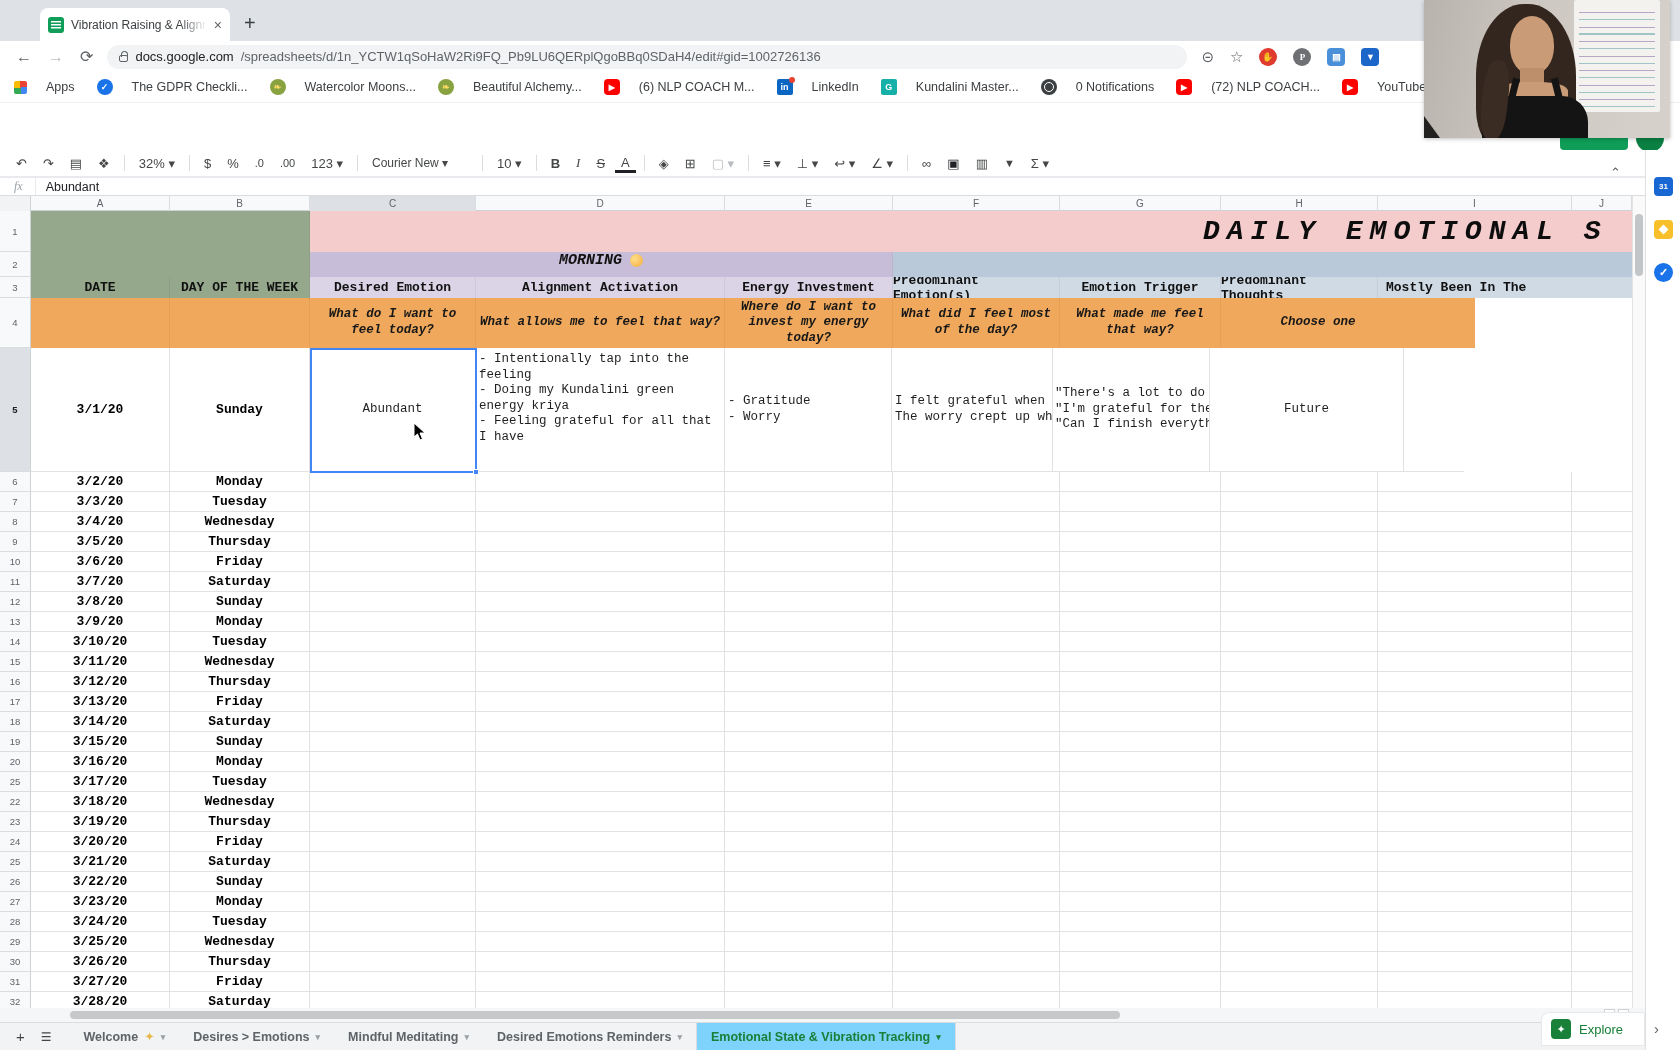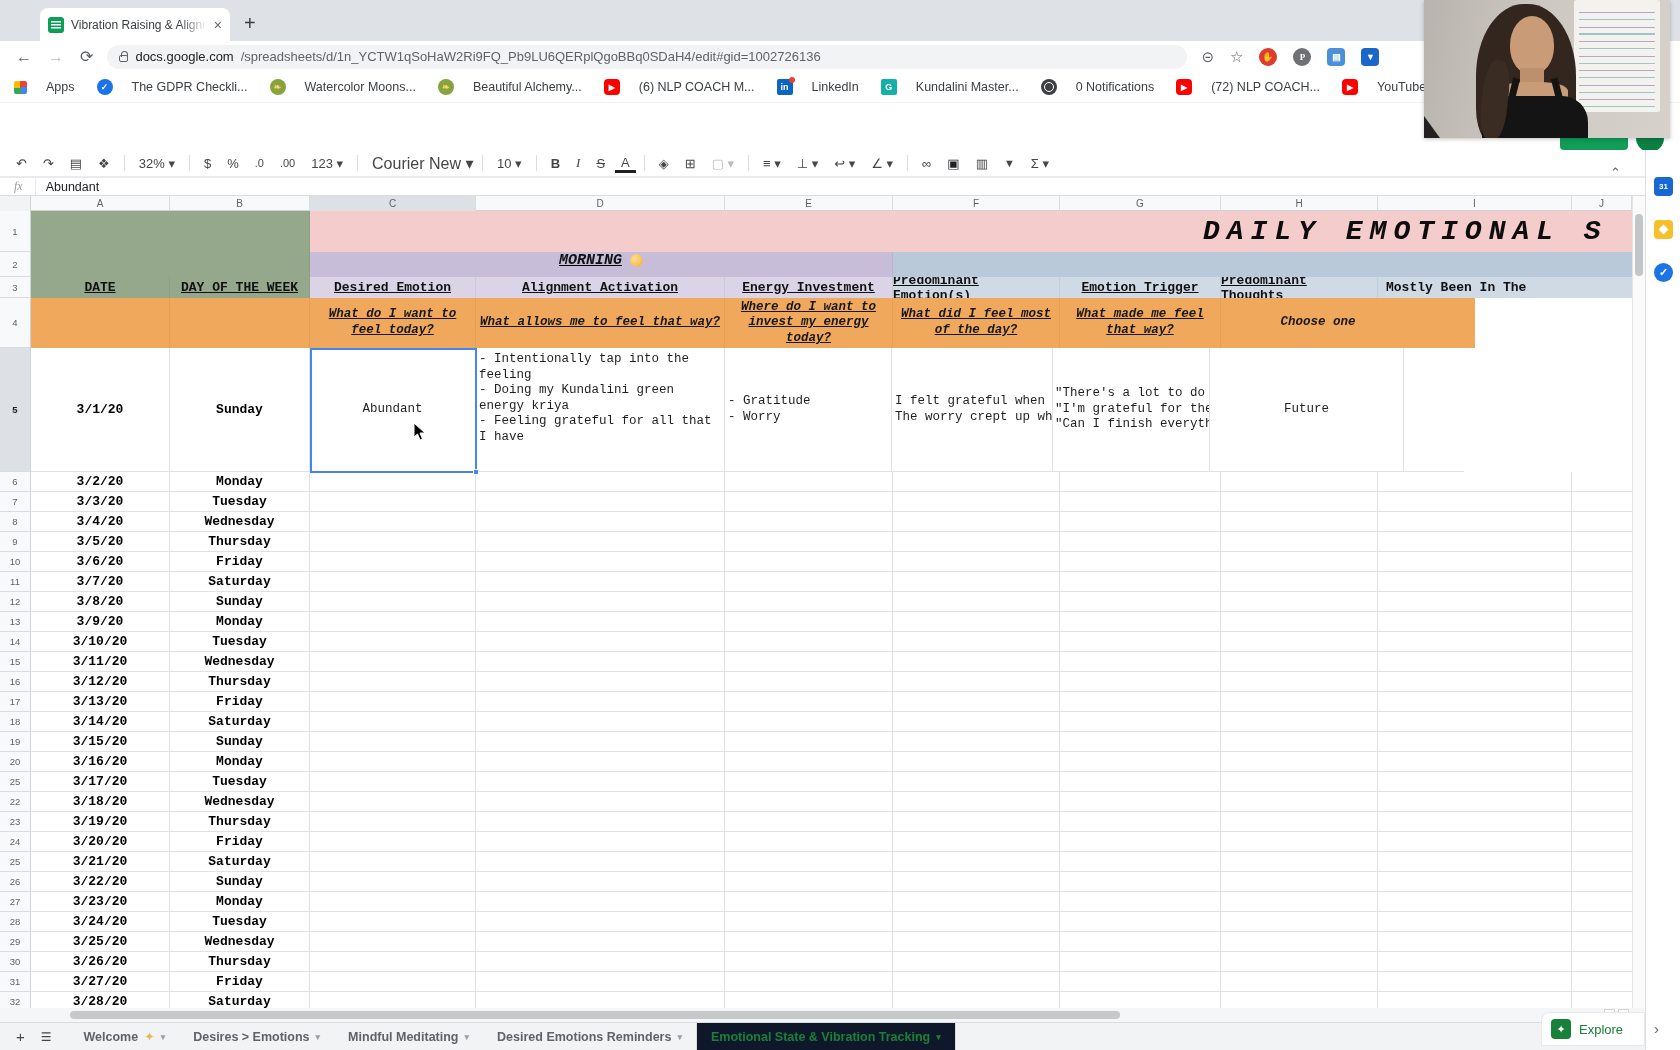--- a/index.html
+++ b/index.html
@@ -55,21 +55,21 @@
   #menubar { left:48px; top:130px; position:absolute; display:flex; gap:2px; align-items:center; }
   .menu-item { font-size:13px; color:#202124; padding:2px 8px; }
   #saved-status { font-size:12.5px; color:#80868b; text-decoration:underline; margin-left:10px; }
   #share-sliver { left:1560px; top:131px; width:68px; height:19px; background:#0f9d58; border-radius:4px; }
   #avatar-sliver { left:1636px; top:124px; width:28px; height:28px; background:#0b8043; border-radius:50%; }
 
   
   #toolbar { left:0; top:150px; width:1645px; height:27px; background:#fff; border-bottom:1px solid #e8eaed; display:flex; align-items:center; padding-left:10px; gap:4px; }
   .tb-btn { color:#444746; font-size:13px; padding:2px 6px; white-space:nowrap; }
   .tb-btn.tiny { font-size:11px; }
-  .tb-btn.font { font-size:16px; width:108px; text-align:left; }
+  .tb-btn.font { font-size:12px; width:108px; text-align:left; }
   .tb-btn.b { font-weight:bold; }
   .tb-btn.i { font-style:italic; font-family:"Liberation Serif",serif; }
   .tb-btn.s { text-decoration:line-through; }
   .tb-btn.a { border-bottom:3px solid #202124; padding-bottom:0; line-height:14px; }
   .tb-btn.dim { color:#b8bcc0; }
   .tb-btn.dark { color:#202124; }
   .tb-sep { width:1px; height:16px; background:#dadce0; margin:0 4px; }
   #toolbar-collapse { left:1610px; top:165px; position:absolute; color:#5f6368; font-size:13px; }
 
   
@@ -84,21 +84,21 @@
   #corner { position:absolute; left:0; top:0; width:31px; height:15px; background:#f1f3f4; border-right:1px solid #cfd2d6; }
   .col-letter { position:absolute; top:0; height:15px; font-size:10px; color:#5f6368; text-align:center; line-height:15px; border-right:1px solid #dadce0; }
   .col-letter.sel { background:#dde0e4; }
   #rowhdr { position:absolute; left:0; top:0; width:31px; height:812px; }
   .row-num { position:absolute; left:0; width:31px; font-size:9.5px; color:#5f6368; text-align:center; background:#f8f9fa; border-right:1px solid #cfd2d6; border-bottom:1px solid #dadce0; display:flex; align-items:center; justify-content:center; }
   .row-num.sel { background:#dde0e4; color:#202124; font-weight:bold; }
 
   .grow { position:absolute; left:31px; display:flex; }
   .cell { height:100%; position:relative; overflow:hidden; font-family:"Liberation Mono","DejaVu Sans Mono",monospace; }
   .cell.white { background:#fff; border-right:1px solid #e2e2e2; border-bottom:1px solid #e2e2e2; }
-  .band { border-right:1px solid rgba(0,0,0,0.05);text-decoration:underline; }
+  .band { border-right:1px solid rgba(0,0,0,0.05); }
   .green { background:#95a88c; }
   .pink { background:#f4cccc; }
   .lav2 { background:#c7bdd8; }
   .lav3 { background:#dad4e6; }
   .blue2 { background:#b9c9da; }
   .blue3 { background:#cfdae5; }
   .orange { background:#f0a95c; }
   .hdr-txt { display:flex; align-items:center; justify-content:center; font-weight:bold; font-size:13px; color:#111; }
   .q-txt { display:flex; align-items:center; justify-content:center; text-align:center; font-weight:bold; font-style:italic; font-size:12.5px; color:#181818; line-height:1.25; white-space:pre-line; }
   #banner-title { position:absolute; left:893px; top:0; height:100%; display:flex; align-items:center; font-weight:bold; font-style:italic; font-size:28px; letter-spacing:7px; color:#0d0d0d; white-space:nowrap; }
@@ -128,21 +128,21 @@
 
   
   #hscroll { left:0; top:1008px; width:1645px; height:14px; background:#f5f6f7; }
   #hthumb { position:absolute; left:70px; top:3px; width:1050px; height:8px; background:#c6c8ca; border-radius:4px; }
   .pager { position:absolute; top:1px; width:11px; height:11px; border:1px solid #d0d2d5; background:#fff; color:#9aa0a6; font-size:8px; line-height:10px; text-align:center; }
   #tabbar { left:0; top:1022px; width:1645px; height:28px; background:#f1f3f4; border-top:1px solid #dadce0; display:flex; align-items:center; }
   .tabbar-ic { color:#444746; font-size:15px; margin-left:16px; }
   #sheet-tabs { display:flex; height:100%; margin-left:18px; }
   .sheet-tab { display:flex; align-items:center; gap:6px; padding:0 14px; font-size:12.5px; color:#5f6368; font-weight:bold; white-space:nowrap; }
   .sheet-tab .caret { font-size:9px; color:#9aa0a6; }
-  .sheet-tab.active { background:#0f172a; color:#188038; border-left:1px solid #dadce0; border-right:1px solid #dadce0; }
+  .sheet-tab.active { background:#7dd3fc; color:#188038; border-left:1px solid #dadce0; border-right:1px solid #dadce0; }
   .sheet-tab.active .caret { color:#188038; }
   #explore-box { left:1541px; top:1012px; width:104px; height:34px; background:#fff; border-radius:8px 0 0 0; border:1px solid #e6e8ea; display:flex; align-items:center; gap:8px; padding-left:9px; }
   #explore-ic { width:20px; height:20px; background:#188038; border-radius:4px; color:#fff; font-size:11px; display:flex; align-items:center; justify-content:center; }
   #explore-label { color:#188038; font-size:13px; }
 
   
   #webcam { left:1424px; top:0; width:246px; height:138px; background:linear-gradient(100deg,#b9b3ae 0%,#cdc8c2 45%,#d6d1cb 100%); overflow:hidden; z-index:50; box-shadow:0 1px 4px rgba(0,0,0,.25); }
   #whiteboard { position:absolute; left:150px; top:0; width:86px; height:112px; background:#f4f2ee; border-radius:2px;
      background-image:repeating-linear-gradient(180deg, transparent 0 6px, rgba(120,90,160,.5) 6px 7.5px, transparent 7.5px 13px, rgba(60,140,150,.45) 13px 14.5px); background-size:76px 100%; background-position:5px 6px; background-repeat:no-repeat; }
   .hair { position:absolute; left:52px; top:4px; width:100px; height:150px; background:#33261f; border-radius:48% 48% 30% 30%; }

